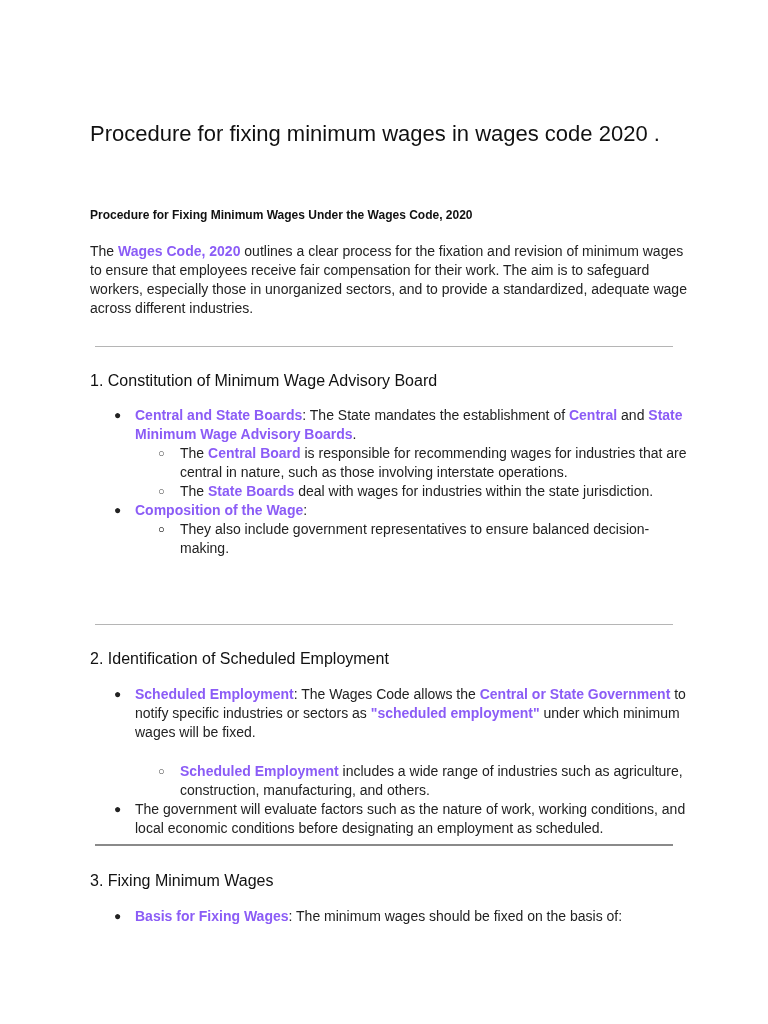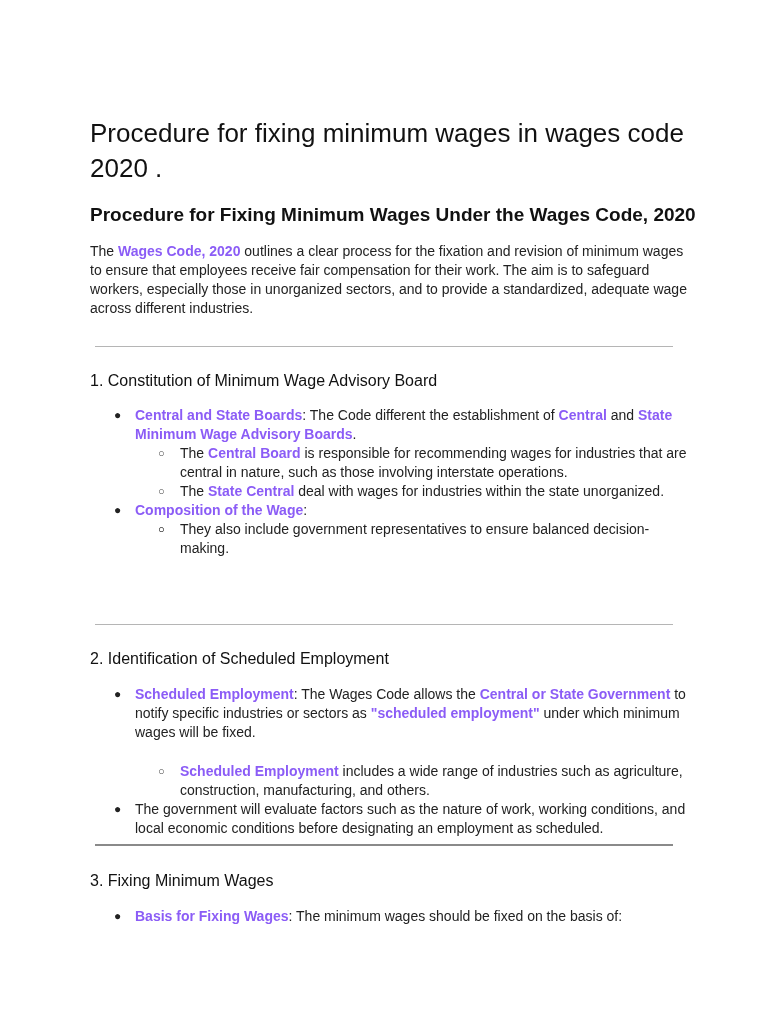--- a/index.html
+++ b/index.html
@@ -3,25 +3,25 @@
 <meta charset="utf-8">
 <style>
   html, body { margin: 0; padding: 0; background: #ffffff; }
   body {
     width: 768px; height: 1024px; overflow: hidden; position: relative;
     font-family: "Liberation Sans", sans-serif; color: #111111;
   }
   .page { position: absolute; left: 0; top: 0; width: 768px; height: 1024px; }
   .title {
     position: absolute; left: 90px; top: 116px; width: 600px;
-    font-size: 26px; line-height: 35px; font-weight: normal; margin: 0; color: #111;
+    font-size: 22px; line-height: 35px; font-weight: normal; margin: 0; color: #111;
   }
   .subtitle {
     position: absolute; left: 90px; top: 204px; margin: 0;
-    font-size: 19px; line-height: 22px; font-weight: bold;
+    font-size: 12px; line-height: 22px; font-weight: bold;
   }
   .intro {
     position: absolute; left: 90px; top: 242px; width: 600px; margin: 0;
     font-size: 14px; line-height: 19px; color: #222;
   }
   .hr {
     position: absolute; left: 95px; width: 578px; height: 0;
     border-top: 1px solid #b5b5b5;
   }
   .hr.dark { border-top: 2px solid #8a8a8a; }
@@ -54,29 +54,29 @@
 
   <p class="intro"><span>The </span><b>Wages Code, 2020</b><span> outlines a clear process for the fixation and revision of minimum wages to ensure that employees receive fair compensation for their work. The aim is to safeguard workers, especially those in unorganized sectors, and to provide a standardized, adequate wage across different industries.</span></p>
 
   <div class="hr" style="top:346px;"></div>
 
   <h3 class="section-head" style="top:370px;">1. Constitution of Minimum Wage Advisory Board</h3>
 
   <ul class="list" style="top:406px;">
     <li class="li1">
       <span class="bullet">●</span>
-      <span class="text"><b>Central and State Boards</b><span>: The Code different the establishment of </span><b>Central</b><span> and </span><b>State Minimum Wage Advisory Boards</b><span>.</span></span>
+      <span class="text"><b>Central and State Boards</b><span>: The State mandates the establishment of </span><b>Central</b><span> and </span><b>State Minimum Wage Advisory Boards</b><span>.</span></span>
     </li>
     <li class="li2">
       <span class="bullet">○</span>
       <span style="display:block;"><span>The </span><b>Central Board</b><span> is responsible for recommending wages for industries that are central in nature, such as those involving interstate operations.</span></span>
     </li>
     <li class="li2">
       <span class="bullet">○</span>
-      <span style="display:block;"><span>The </span><b>State Central</b><span> deal with wages for industries within the state unorganized.</span></span>
+      <span style="display:block;"><span>The </span><b>State Boards</b><span> deal with wages for industries within the state jurisdiction.</span></span>
     </li>
     <li class="li1">
       <span class="bullet">●</span>
       <span class="text"><b>Composition of the Wage</b><span>:</span></span>
     </li>
     <li class="li2">
       <span class="bullet">○</span>
     </li>
     <li class="li2">
       <span class="bullet">○</span>

